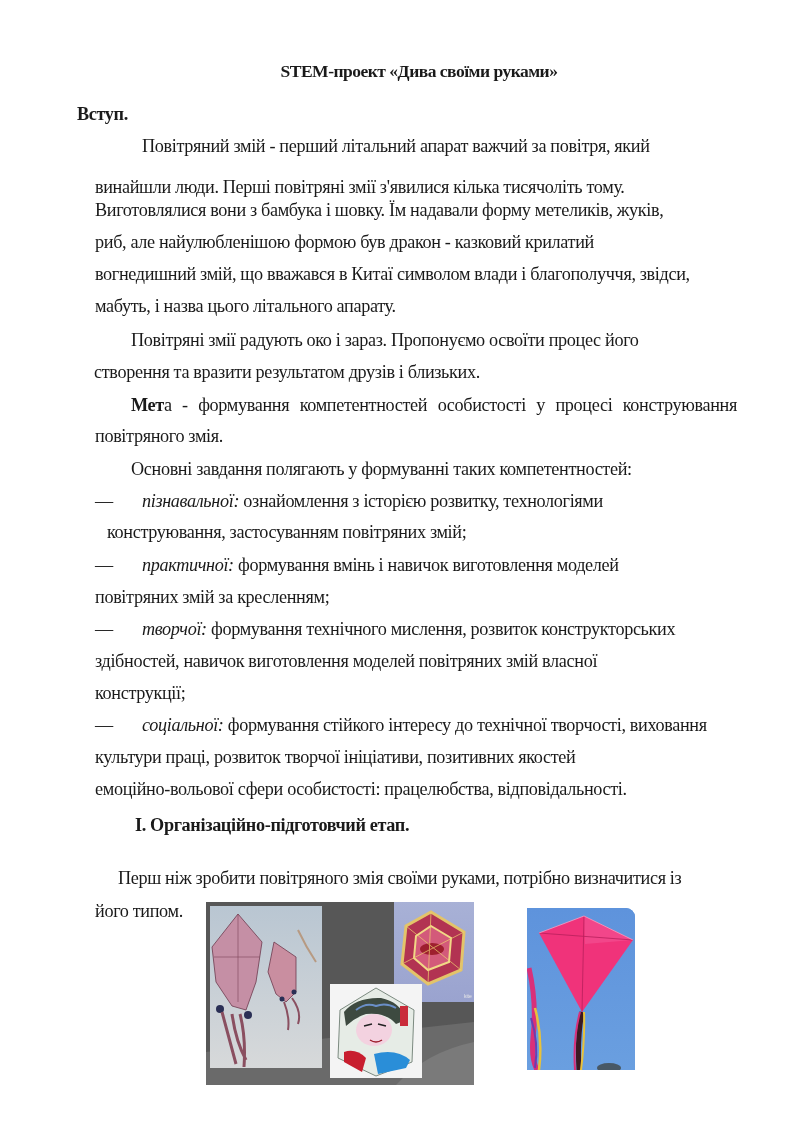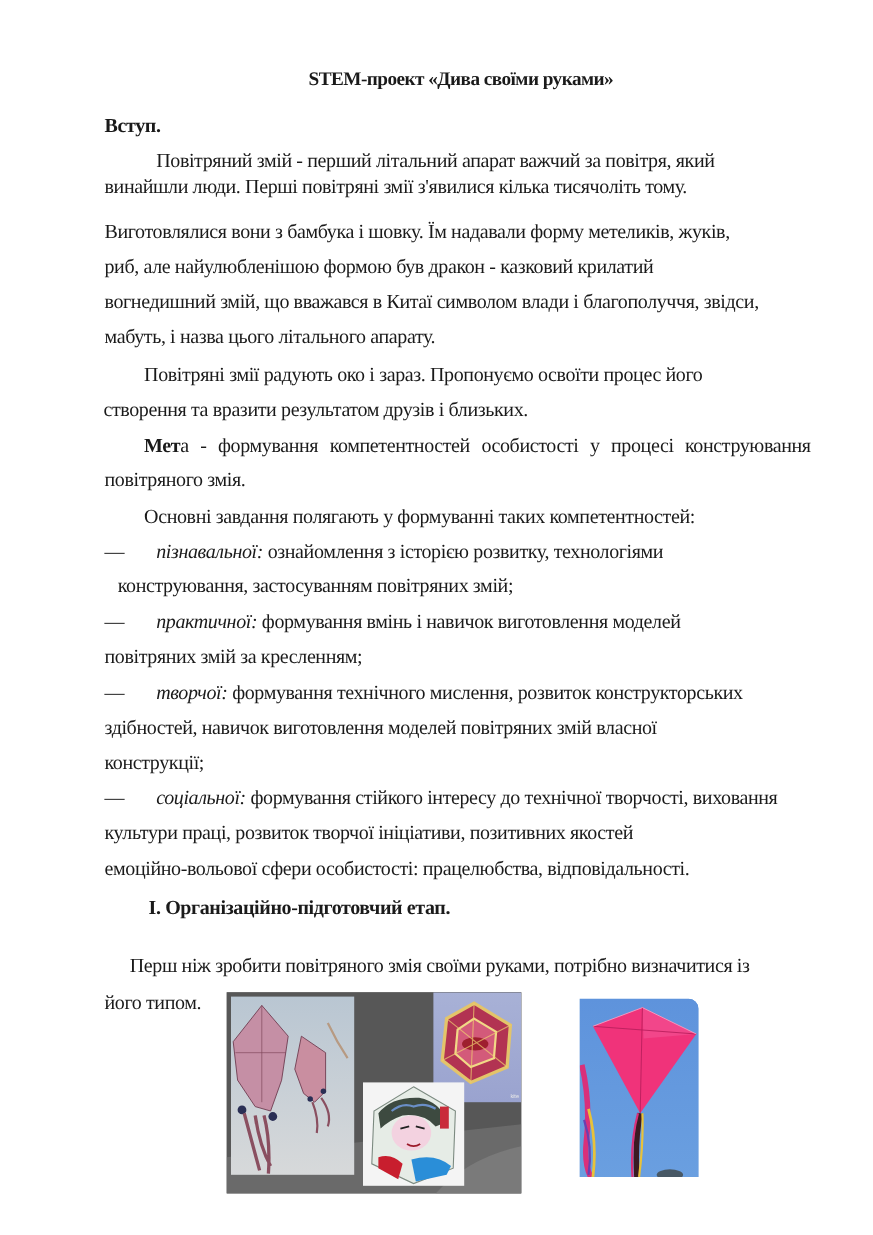--- a/index.html
+++ b/index.html
@@ -61,24 +61,24 @@
     overflow: hidden;
   }
 </style>
 </head>
 <body>
 
 <div class="page">
 
   <div class="line title">STEM-проект «Дива своїми руками»</div>
 
-  <div class="line bold" style="left:95px; top:103px;">Вступ.</div>
+  <div class="line bold" style="left:77px; top:103px;">Вступ.</div>
 
   <div class="line" style="left:142px; top:135px;">Повітряний змій - перший літальний апарат важчий за повітря, який</div>
-  <div class="line" style="left:95px; top:158px;">винайшли люди. Перші повітряні змії з'явилися кілька тисячоліть тому.</div>
+  <div class="line" style="left:95px; top:176px;">винайшли люди. Перші повітряні змії з'явилися кілька тисячоліть тому.</div>
   <div class="line" style="left:95px; top:199px;">Виготовлялися вони з бамбука і шовку. Їм надавали форму метеликів, жуків,</div>
   <div class="line" style="left:95px; top:231px;">риб, але найулюбленішою формою був дракон - казковий крилатий</div>
   <div class="line" style="left:95px; top:295px;">мабуть, і назва цього літального апарату.</div>
   <div class="line" style="left:95px; top:263px;">вогнедишний змій, що вважався в Китаї символом влади і благополуччя, звідси,</div>
 
   <div class="line" style="left:131px; top:329px;">Повітряні змії радують око і зараз. Пропонуємо освоїти процес його</div>
   <div class="line" style="left:94px; top:361px;">створення та вразити результатом друзів і близьких.</div>
 
   <div class="line justify" style="left:131px; top:394px; width:606px;">
     <span><span class="bold">Мет</span><span>а -</span></span>

